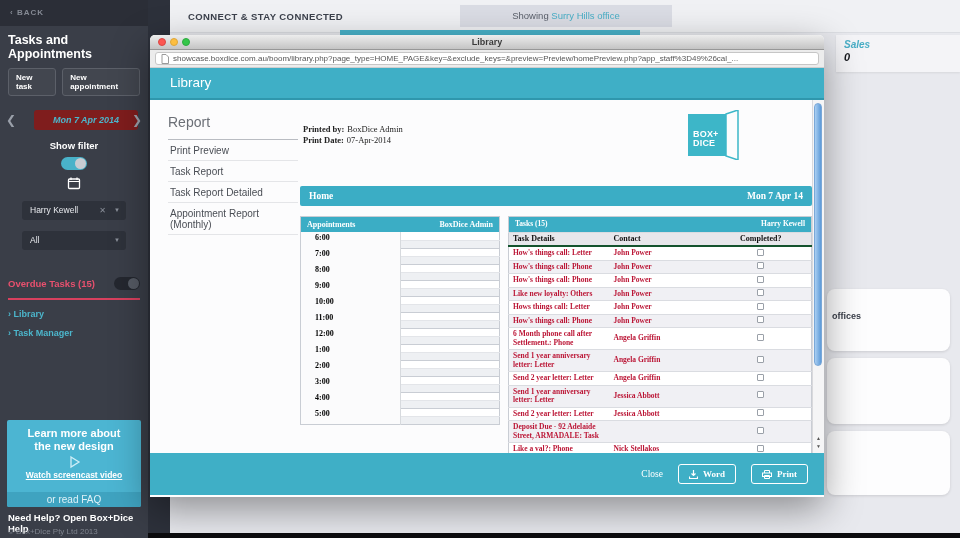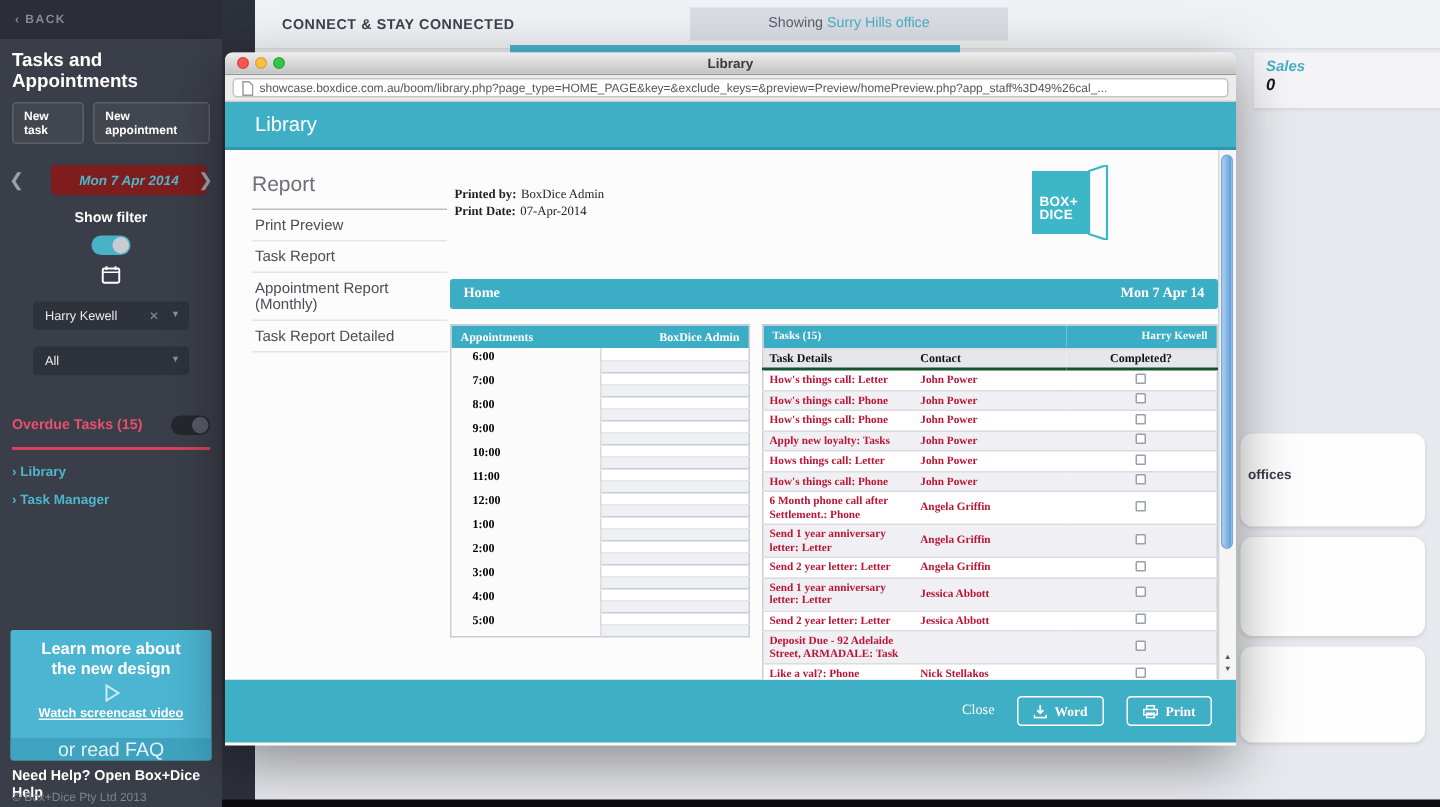--- a/index.html
+++ b/index.html
@@ -26,21 +26,21 @@
   .sel-x { position:absolute; right:20px; top:0; color:#8a8f99; font-size:8px; }
   .sel-caret { position:absolute; right:6px; top:0; color:#8a8f99; font-size:6px; }
   .sb-overdue { display:flex; justify-content:space-between; align-items:center; margin:27px 8px 0; }
   .sb-overdue .lbl { color:#e8506e; font-size:9.5px; font-weight:bold; }
   .sb-redline { margin:8px 8px 0; border-bottom:2px solid #d8405e; }
   .sb-link { color:#4cb6cc; font-size:9px; font-weight:bold; margin:9px 8px 0; cursor:pointer; }
   .sb-promo { position:absolute; left:7px; top:420px; width:134px; height:87px; background:#4cb5d2; border-radius:2px; text-align:center; color:#fff; overflow:hidden; }
   .promo-title { font-size:11px; font-weight:bold; line-height:13px; padding-top:7px; }
   .promo-play { margin:2px auto 1px; width:14px; height:14px; }
   .promo-link { font-size:8.5px; font-weight:bold; text-decoration:underline; cursor:pointer; }
-  .promo-faq { position:absolute; bottom:0; left:0; right:0; height:15px; background:#3fa3c0; color:#dff2f8; font-size:13px; line-height:15px; }
+  .promo-faq { position:absolute; bottom:0; left:0; right:0; height:15px; background:#3fa3c0; color:#dff2f8; font-size:10px; line-height:15px; }
   .sb-help { position:absolute; left:8px; top:512px; color:#fff; font-size:9.5px; font-weight:bold; }
   .sb-copy { position:absolute; left:8px; top:527px; color:#7e838d; font-size:8px; }
 
   
   .rail { position:absolute; left:148px; top:0; width:22px; height:538px; background:#2d313b; z-index:2; }
   .topbar { position:absolute; left:148px; top:0; right:0; height:33px; background:#f0f1f4; border-bottom:1px solid #dcdee3; z-index:1; }
   .connect { position:absolute; left:40px; top:11px; font-size:9.5px; font-weight:bold; color:#3c414c; letter-spacing:.4px; }
   .showing { position:absolute; left:312px; top:5px; width:212px; height:22px; background:#dadce4; text-align:center; line-height:22px; font-size:9.5px; color:#5a5f6a; }
   .showing .office { color:#49aec6; }
   .loadbar { position:absolute; left:340px; top:30px; width:300px; height:6px; background:#49b2c9; z-index:4; }
@@ -212,22 +212,22 @@
       </div>
     </div>
     <div class="pheader">Library</div>
 
     <div class="pbody">
       <div class="rmenu">
         <div class="rmenu-title">Report</div>
         <div>
             <div class="rmenu-item">Print Preview</div>
             <div class="rmenu-item">Task Report</div>
+            <div class="rmenu-item">Task Report Detailed</div>
             <div class="rmenu-item">Appointment Report (Monthly)</div>
-            <div class="rmenu-item">Task Report Detailed</div>
           </div>
       </div>
 
       <div class="doc">
         <div class="printedby">
           <div><b>Printed by:</b><span>BoxDice Admin</span></div>
           <div><b>Print Date:</b><span>07-Apr-2014</span></div>
         </div>
         <div class="logo">
           <div class="logo-box"><span>BOX+</span><br><span>DICE</span></div>
@@ -356,21 +356,21 @@
                   <td class="task">How's things call: Phone</td>
                   <td class="contact">John Power</td>
                   <td class="done"><span class="checkbox"></span></td>
                 </tr>
                 <tr class="odd">
                   <td class="task">How's things call: Phone</td>
                   <td class="contact">John Power</td>
                   <td class="done"><span class="checkbox"></span></td>
                 </tr>
                 <tr class="even">
-                  <td class="task">Apply new loyalty: Tasks</td>
+                  <td class="task">Like new loyalty: Others</td>
                   <td class="contact">John Power</td>
                   <td class="done"><span class="checkbox"></span></td>
                 </tr>
                 <tr class="odd">
                   <td class="task">Hows things call: Letter</td>
                   <td class="contact">John Power</td>
                   <td class="done"><span class="checkbox"></span></td>
                 </tr>
                 <tr class="even">
                   <td class="task">How's things call: Phone</td>

